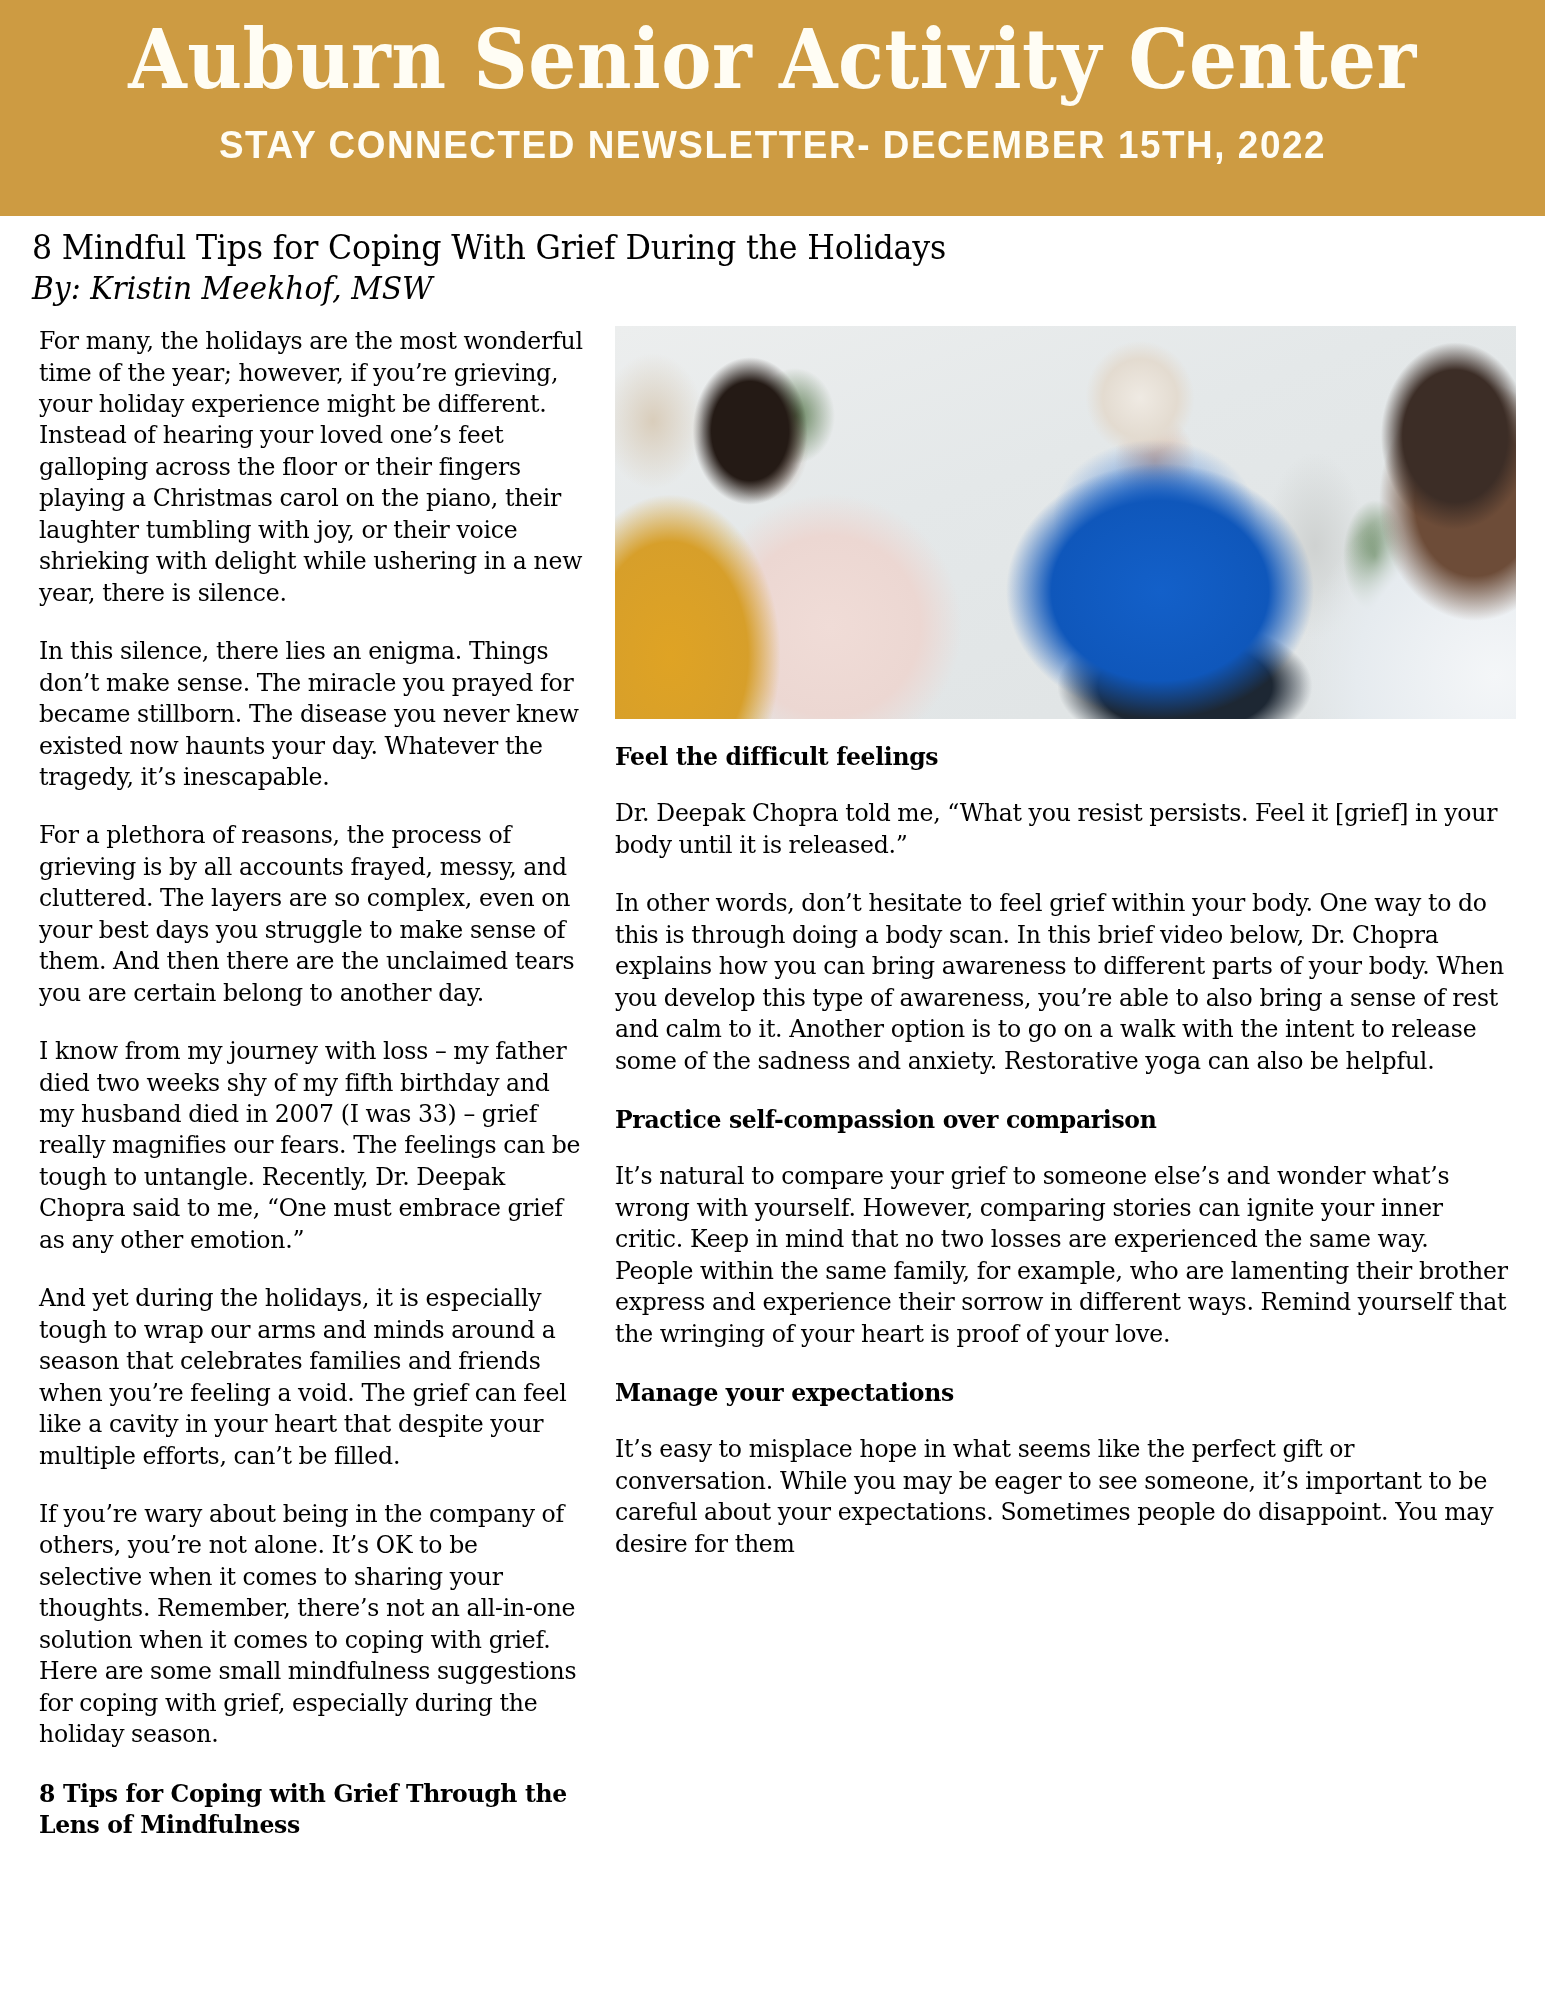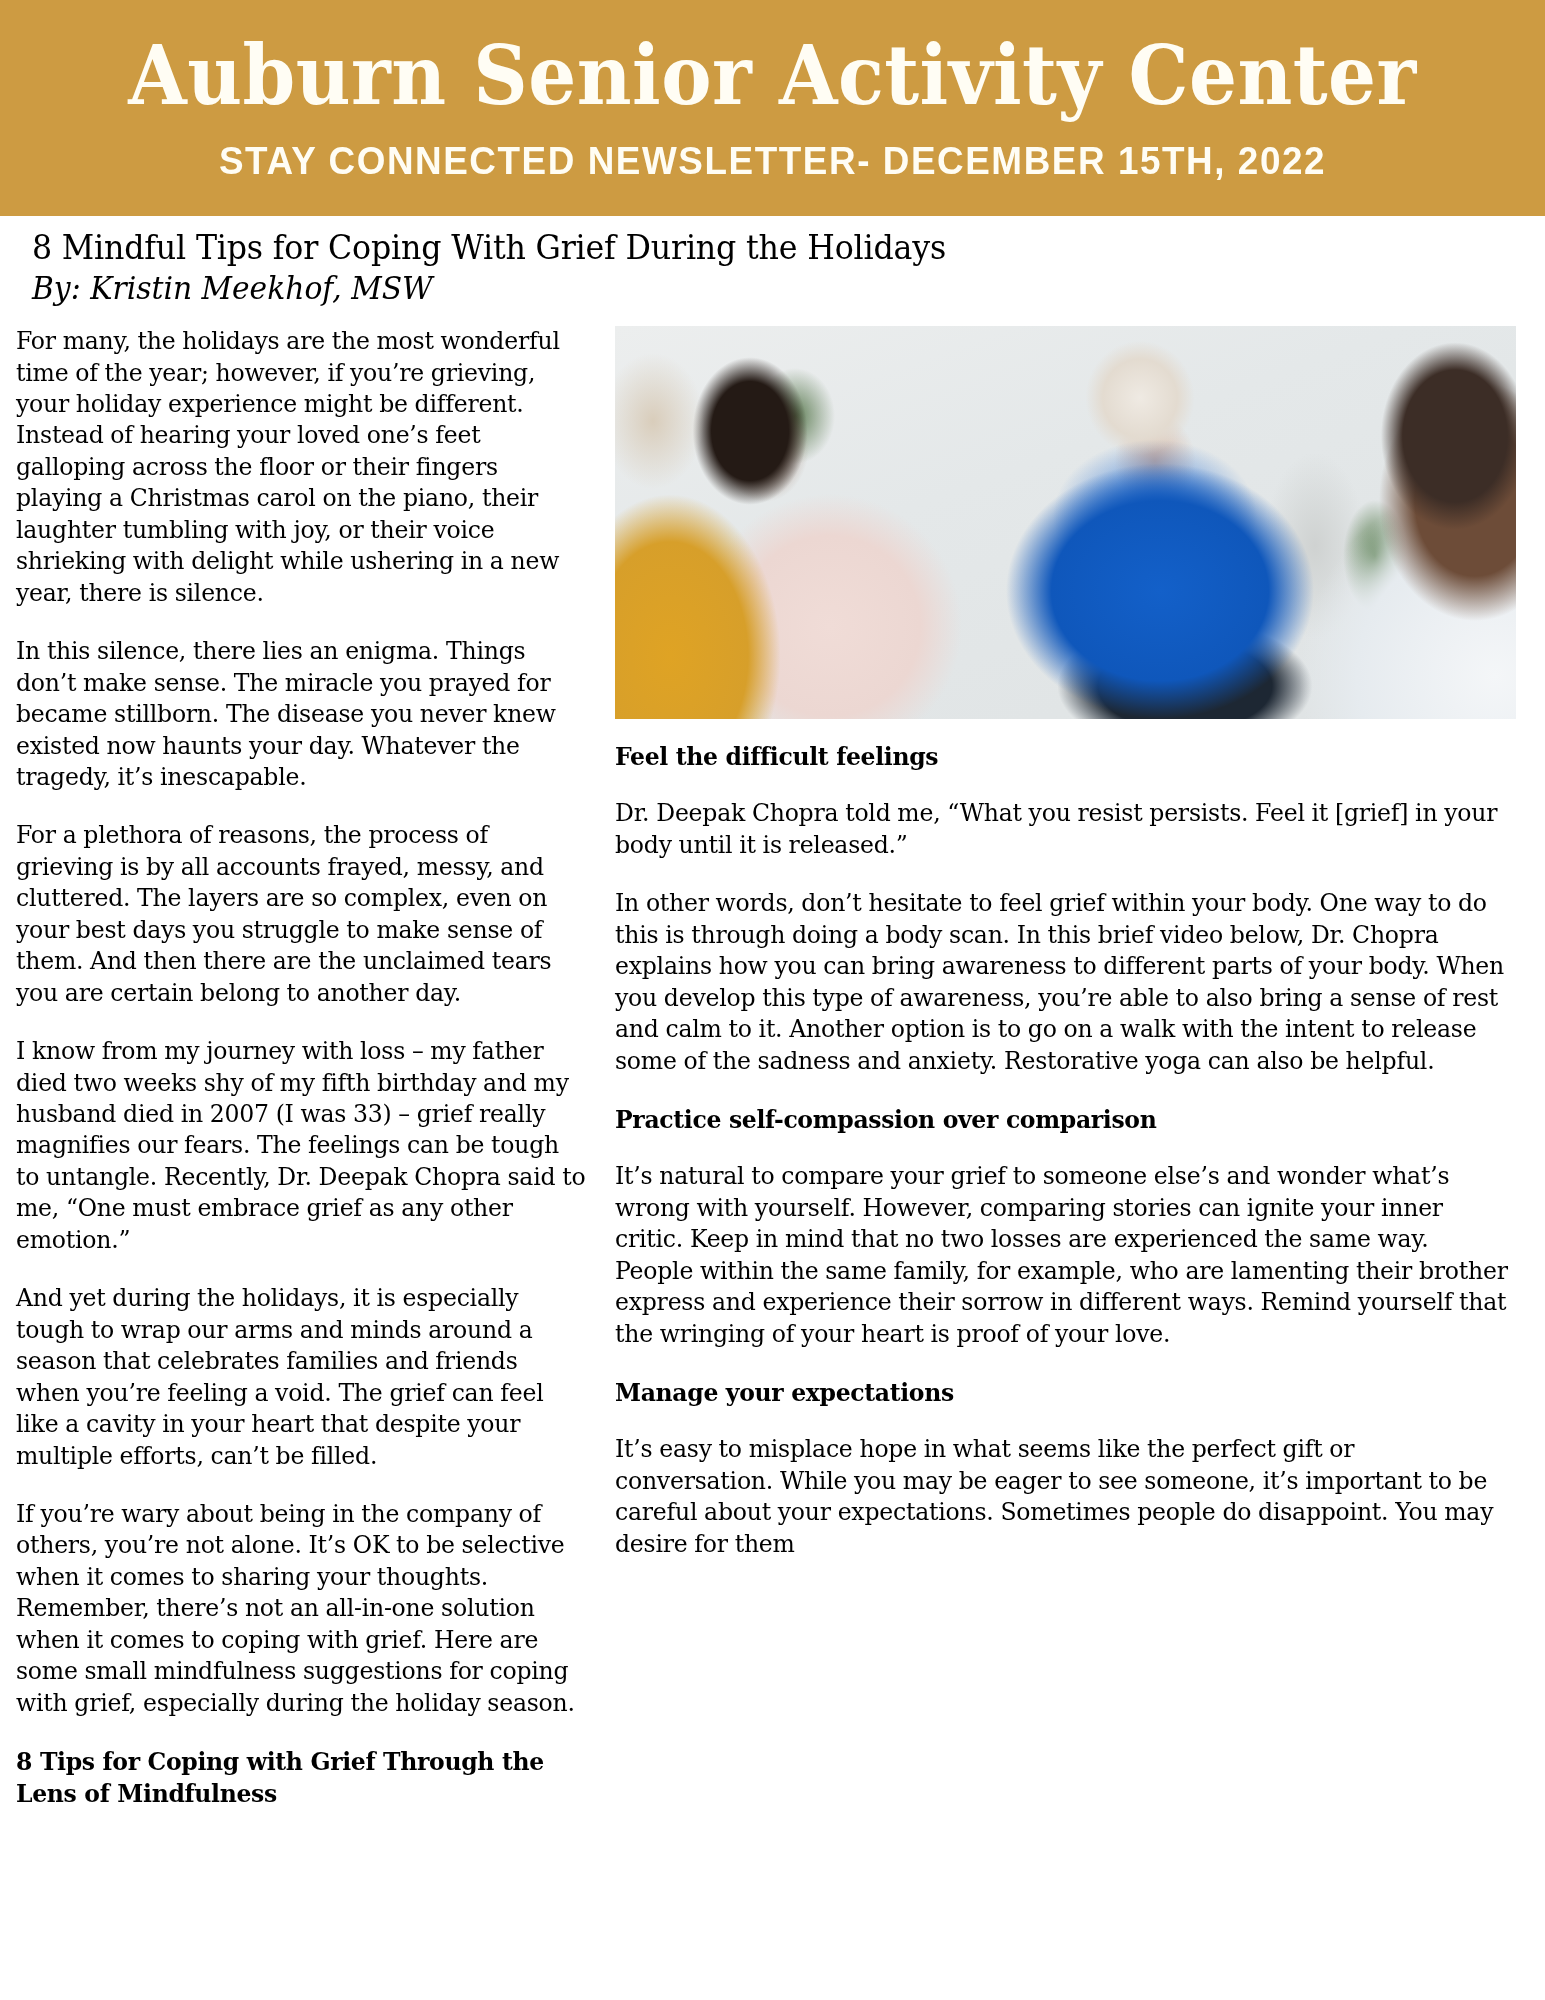--- a/index.html
+++ b/index.html
@@ -14,21 +14,21 @@
     font-family: "DejaVu Serif", serif;
     color: #000000;
   }
 
   
   .banner {
     background: #cd9b42;
     width: 1545px;
     height: 216px;
     box-sizing: border-box;
-    padding-top: 20px;
+    padding-top: 4px;
     position: relative;
   }
   .banner-title {
     font-family: "DejaVu Serif", serif;
     font-weight: 700;
     font-size: 82px;
     line-height: 1;
     color: #fffdf4;
     text-align: center;
     letter-spacing: 0.5px;
@@ -80,21 +80,21 @@
 
   
   .columns {
     display: flex;
     align-items: flex-start;
     padding: 0;
     margin-top: 18px;
   }
   .col-left {
     width: 600px;
-    padding-left: 16px;
+    padding-left: 39px;
     box-sizing: border-box;
   }
   .col-right {
     width: 945px;
     padding-left: 15px;
     padding-right: 14px;
     box-sizing: border-box;
   }
 
   p.body-text {

